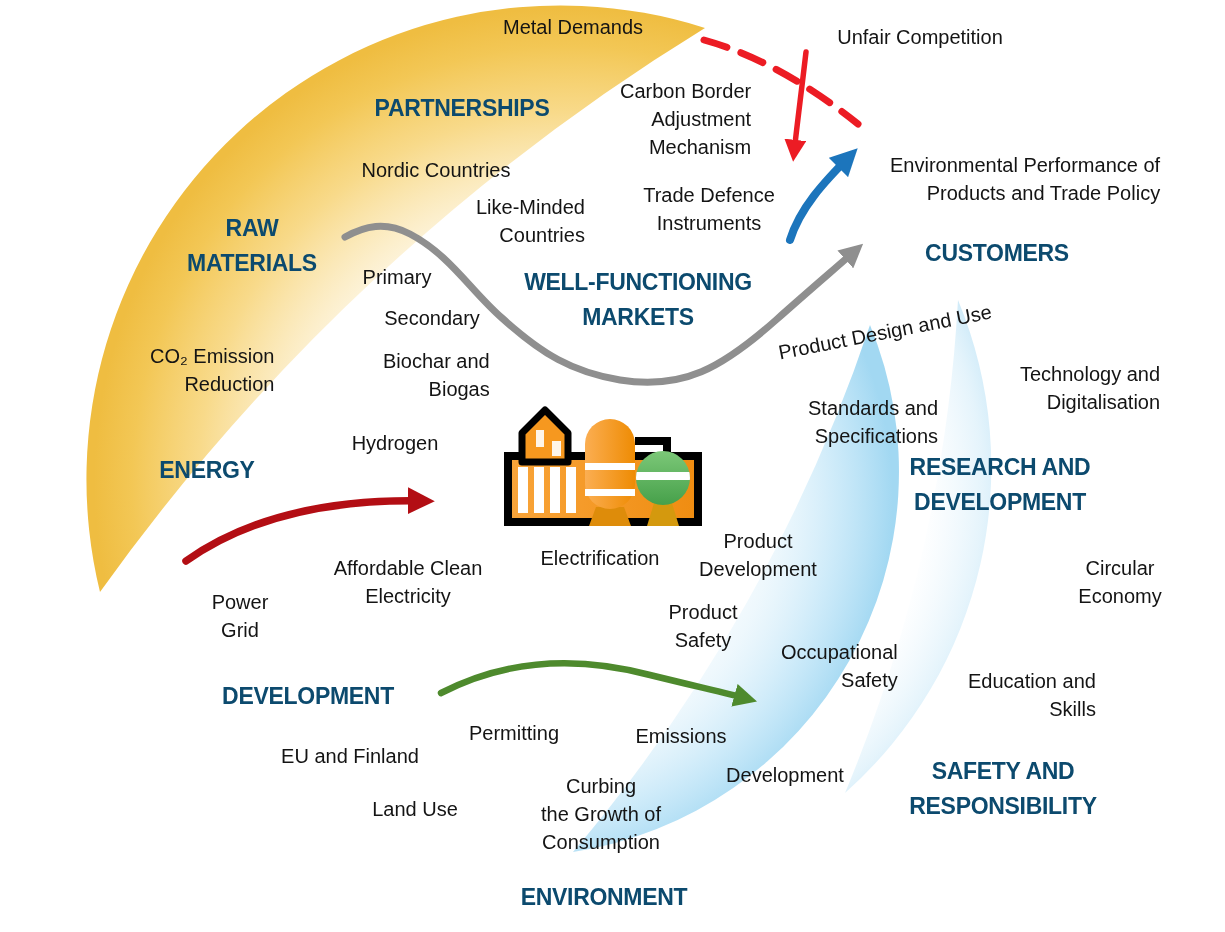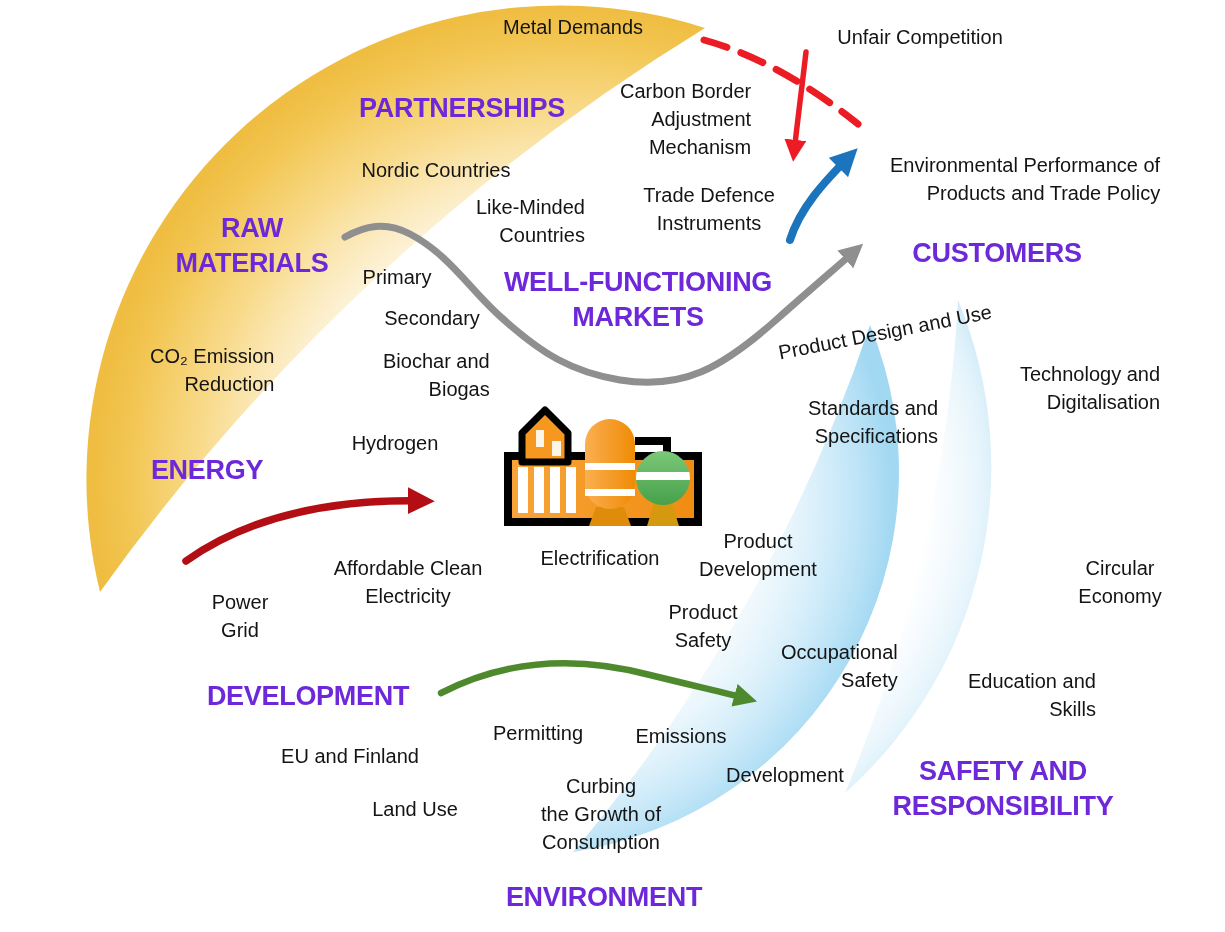--- a/index.html
+++ b/index.html
@@ -6,21 +6,21 @@
   .stage{
     position:relative;width:1225px;height:932px;background:#fff;overflow:hidden;
     font-family:"Liberation Sans","DejaVu Sans",sans-serif;color:#111;border-radius:12px;
   }
   .bg-svg{position:absolute;left:0;top:0;width:1225px;height:932px;}
   .lbl{
     position:absolute;font-size:20px;line-height:28px;text-align:center;
     transform:translate(-50%,-50%);white-space:pre-line;color:#141414;
   }
   .lbl.left{text-align:right;transform:translate(0,-50%);}
-  .lbl.title{font-weight:bold;font-size:27px;line-height:35px;letter-spacing:-0.3px;color:#6d28d9;}
+  .lbl.title{font-weight:bold;font-size:23px;line-height:35px;letter-spacing:-0.3px;color:#0c4a6e;}
   .lbl.rot{transform:translate(-50%,-50%) rotate(-11deg);}
 </style>
 </head>
 <body>
 
 <div class="stage">
 
   <svg class="bg-svg" viewBox="0 0 1225 932">
     <defs>
       <radialGradient id="gradYellow" gradientUnits="userSpaceOnUse" cx="568" cy="482" r="474">
@@ -128,36 +128,37 @@
 Reduction</div>
   <div class="lbl left" style="left:383px;top:375px">Biochar and
 Biogas</div>
   <div class="lbl" style="left:395px;top:443px">Hydrogen</div>
   <div class="lbl title" style="left:207px;top:470px">ENERGY</div>
   <div class="lbl rot" style="left:885px;top:332px">Product Design and Use</div>
   <div class="lbl left" style="left:1020px;top:388px">Technology and
 Digitalisation</div>
   <div class="lbl left" style="left:808px;top:422px">Standards and
 Specifications</div>
+  <div class="lbl title" style="left:1000px;top:485px">RESEARCH AND DEVELOPMENT</div>
   <div class="lbl" style="left:758px;top:555px">Product
 Development</div>
   <div class="lbl" style="left:600px;top:558px">Electrification</div>
   <div class="lbl" style="left:1120px;top:582px">Circular Economy</div>
   <div class="lbl" style="left:408px;top:582px">Affordable Clean
 Electricity</div>
   <div class="lbl" style="left:703px;top:626px">Product
 Safety</div>
   <div class="lbl" style="left:240px;top:616px">Power
 Grid</div>
   <div class="lbl left" style="left:781px;top:666px">Occupational
 Safety</div>
   <div class="lbl left" style="left:968px;top:695px">Education and
 Skills</div>
   <div class="lbl title" style="left:308px;top:696px">DEVELOPMENT</div>
-  <div class="lbl" style="left:538px;top:733px">Permitting</div>
+  <div class="lbl" style="left:514px;top:733px">Permitting</div>
   <div class="lbl" style="left:681px;top:736px">Emissions</div>
   <div class="lbl" style="left:350px;top:756px">EU and Finland</div>
   <div class="lbl" style="left:785px;top:775px">Development</div>
   <div class="lbl title" style="left:1003px;top:789px">SAFETY AND
 RESPONSIBILITY</div>
   <div class="lbl" style="left:415px;top:809px">Land Use</div>
   <div class="lbl title" style="left:604px;top:897px">ENVIRONMENT</div>
   <div class="lbl" style="left:601px;top:814px">Curbing
 the Growth of
 Consumption</div>

